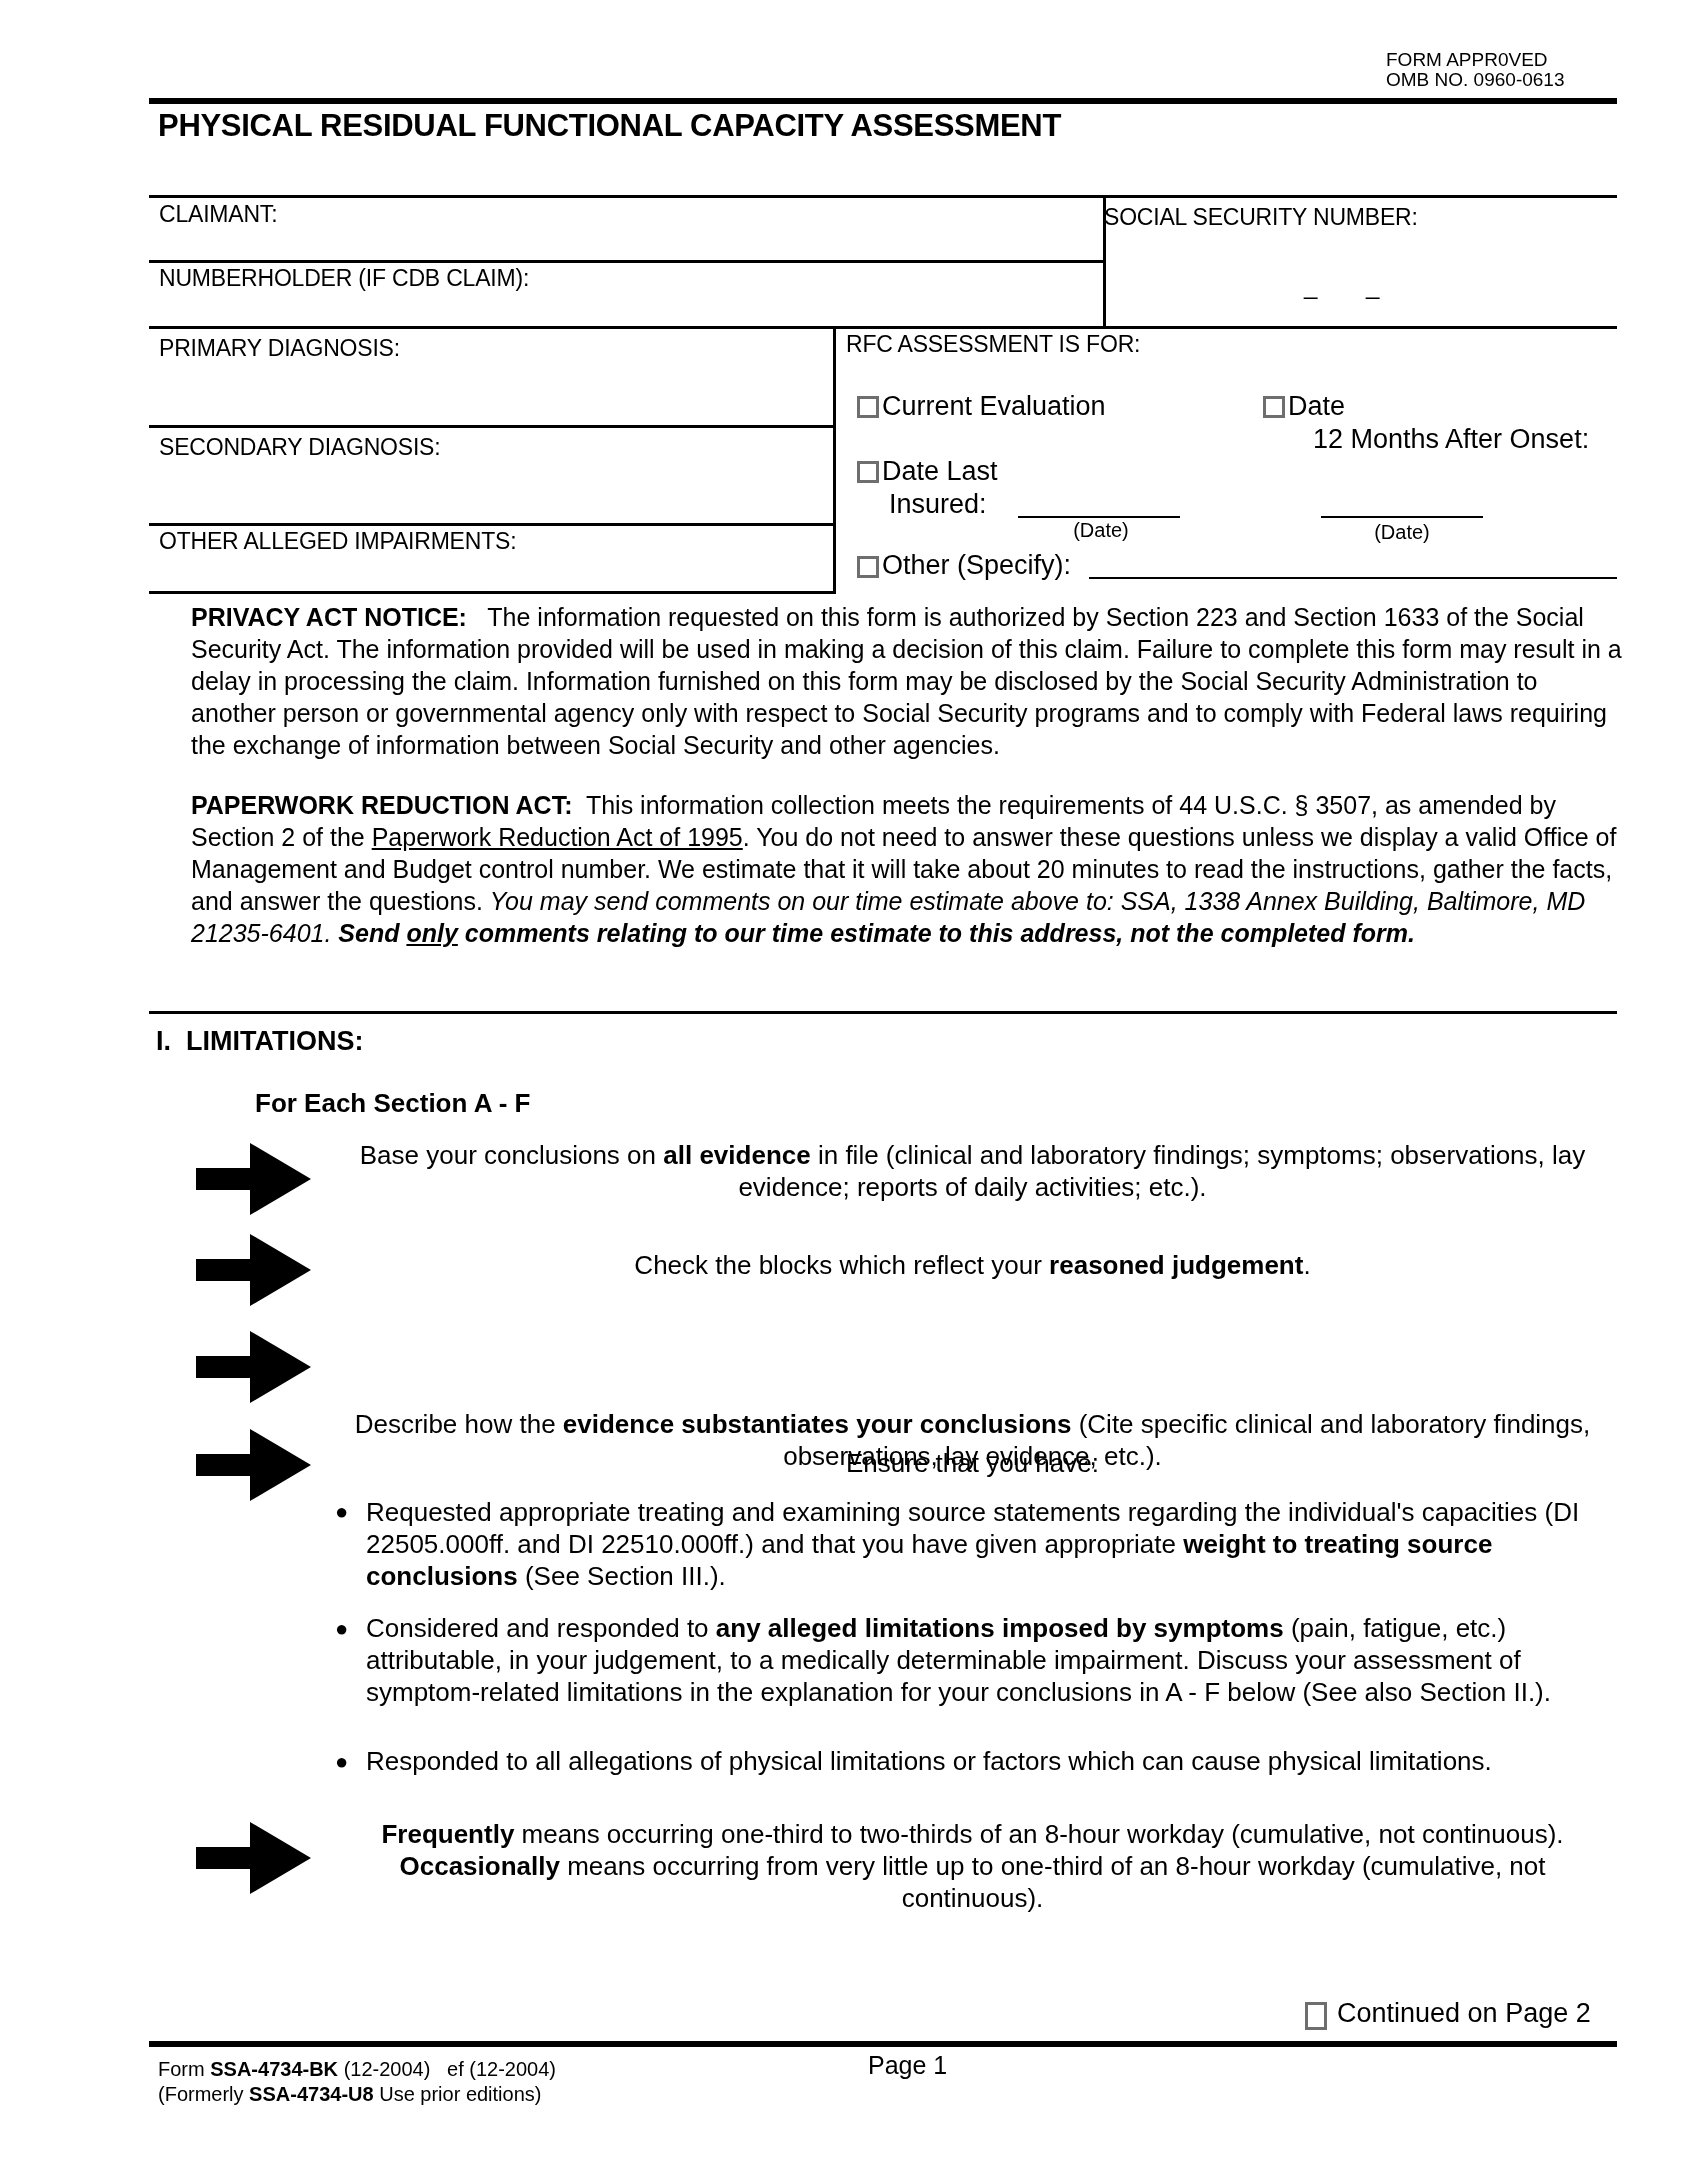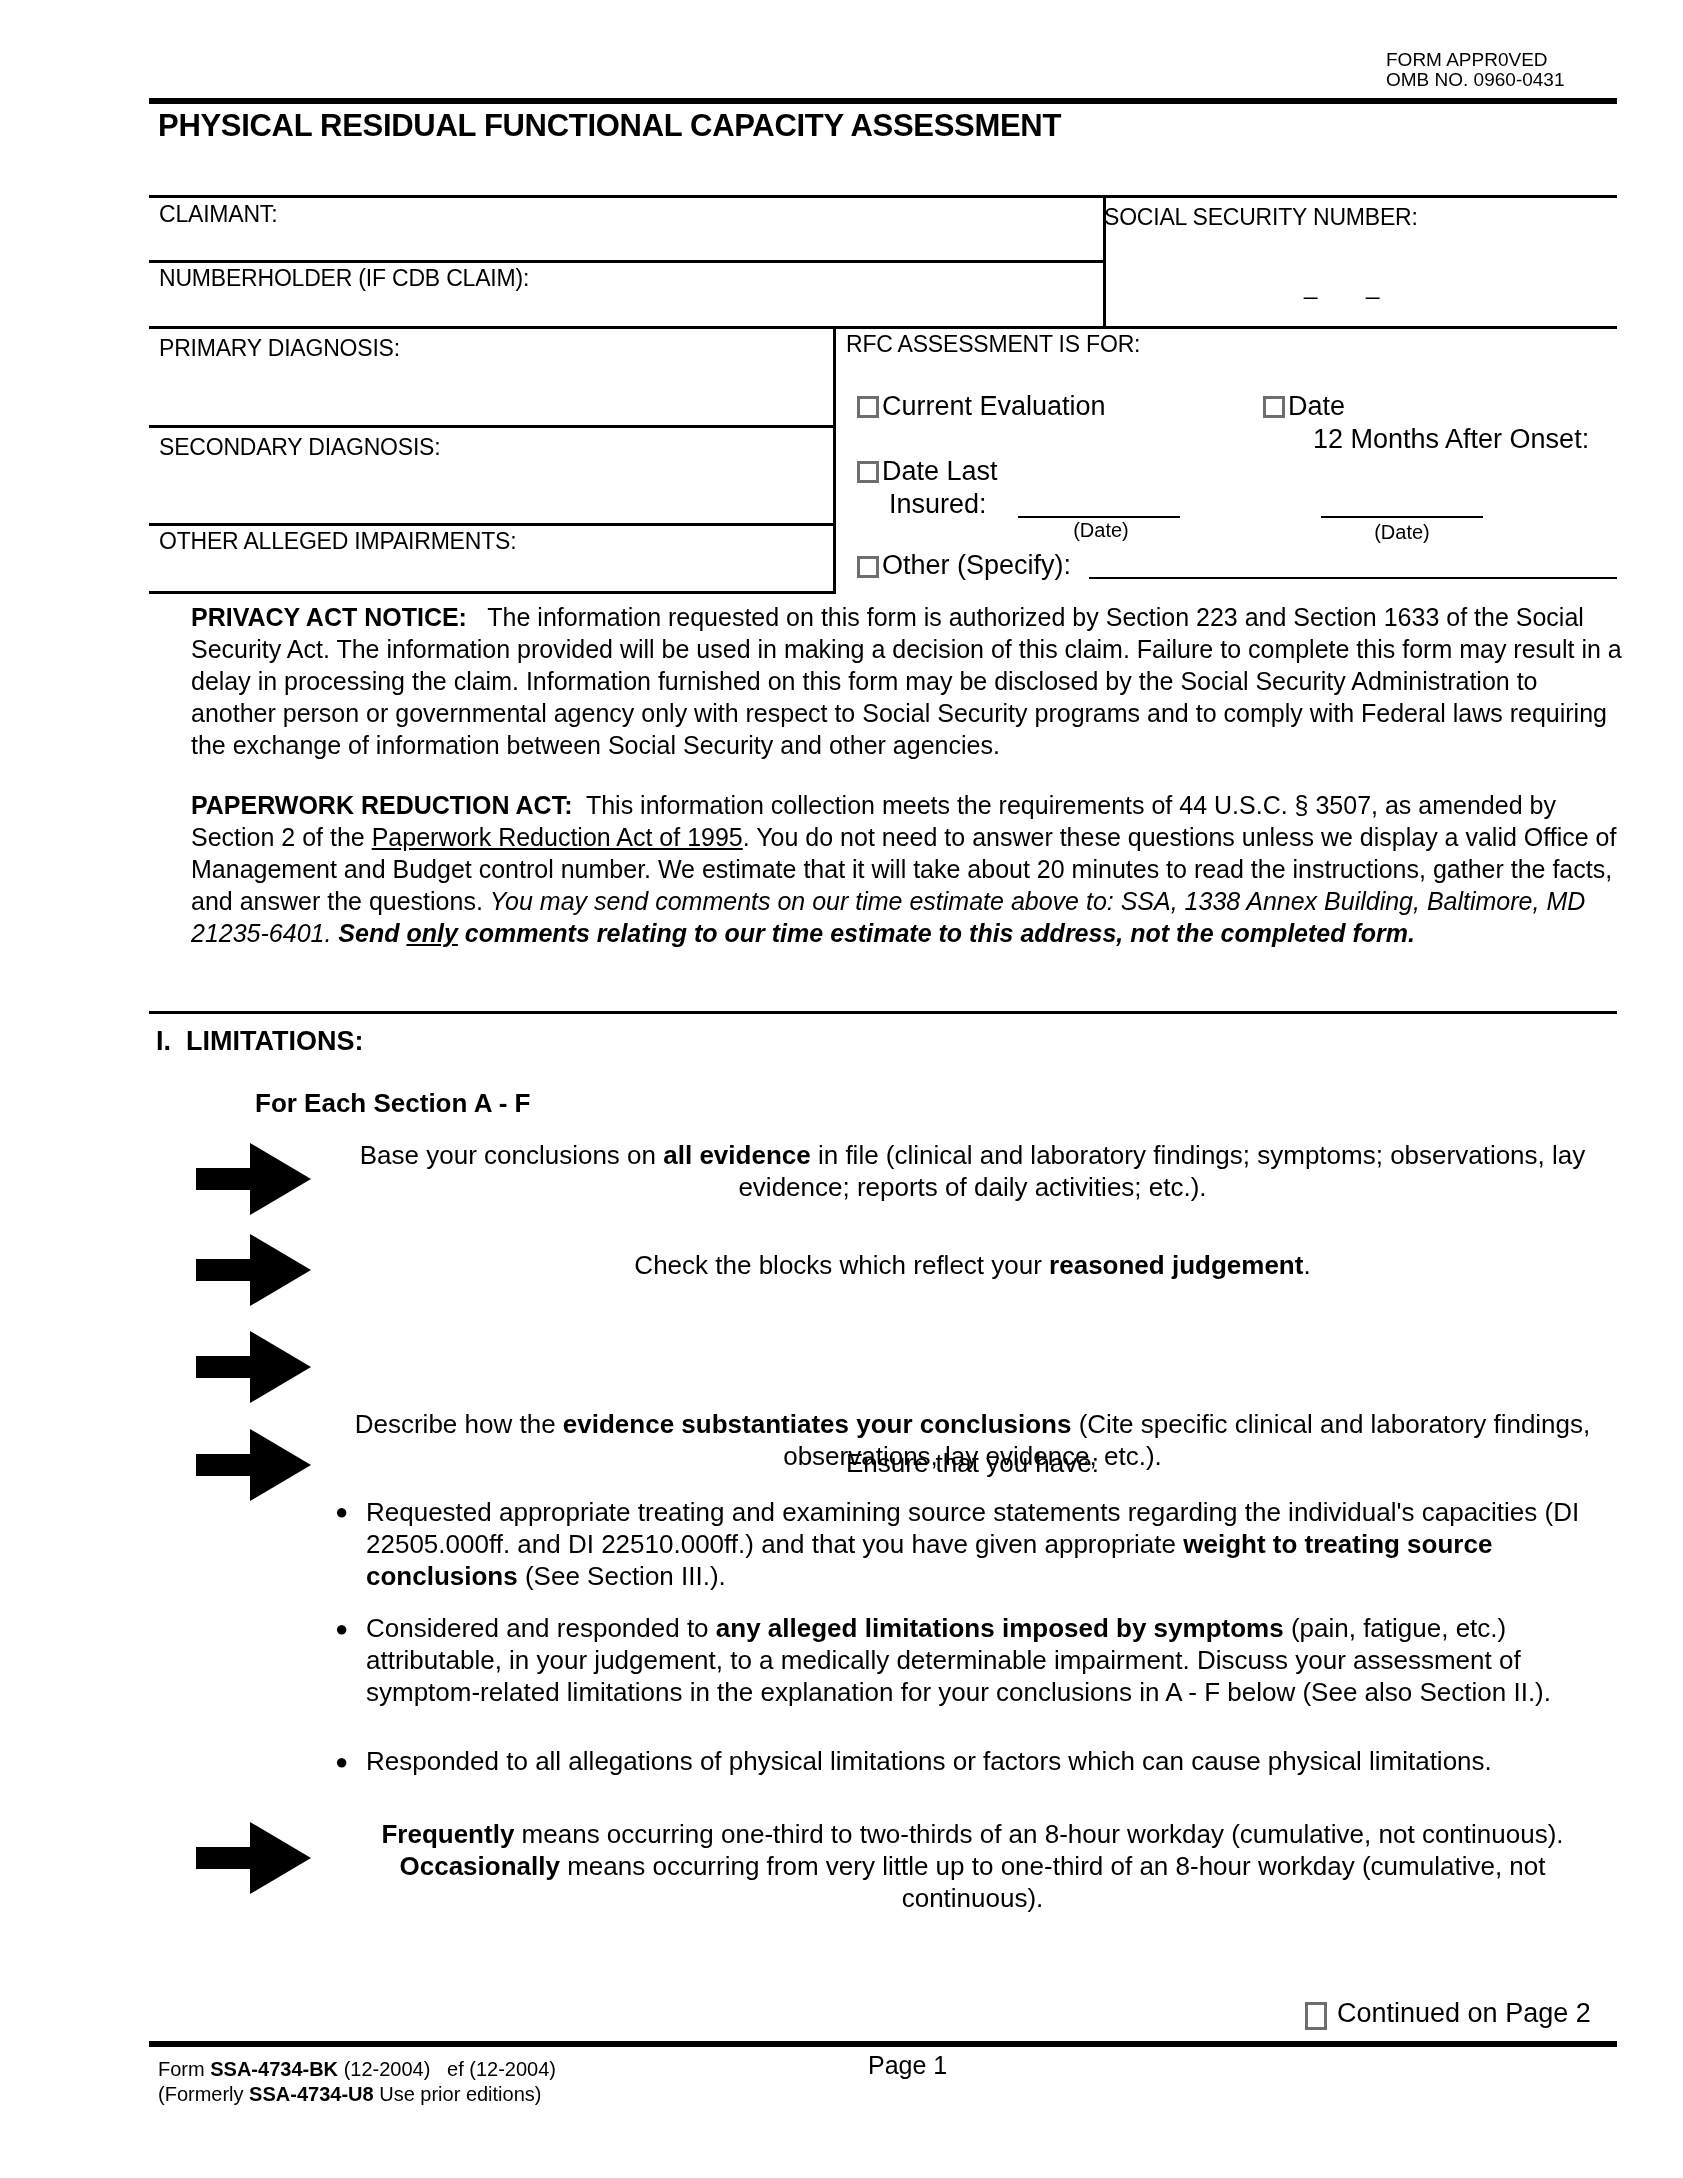--- a/index.html
+++ b/index.html
@@ -21,21 +21,21 @@
   .bullet { position:absolute; left:335px; font-size:22px; }
   .btext { position:absolute; left:366px; width:1257px; font-size:26px; line-height:32px; }
   b { font-weight:bold; }
   u { text-decoration:underline;text-align:center; }
 </style>
 </head>
 <body>
 
 <div class="abs" style="left:1386px;top:50px;font-size:19px;line-height:20px;">
   <div>FORM APPR0VED</div>
-  <div>OMB NO. 0960-0431</div>
+  <div>OMB NO. 0960-0613</div>
 </div>
 <div class="hline" style="left:149px;top:98px;width:1468px;height:6px;"></div>
 <div class="abs" style="left:158px;top:108px;font-size:31px;font-weight:bold;letter-spacing:-0.3px;">PHYSICAL RESIDUAL FUNCTIONAL CAPACITY ASSESSMENT</div>
 
 <div class="hline" style="left:149px;top:195px;width:1468px;height:3px;"></div>
 <div class="vline" style="left:1103px;top:195px;height:134px;"></div>
 <div class="hline" style="left:149px;top:260px;width:956px;height:3px;"></div>
 <div class="hline" style="left:149px;top:326px;width:1468px;height:3px;"></div>
 
 <div class="lbl" style="left:159px;top:201px;">CLAIMANT:</div>

